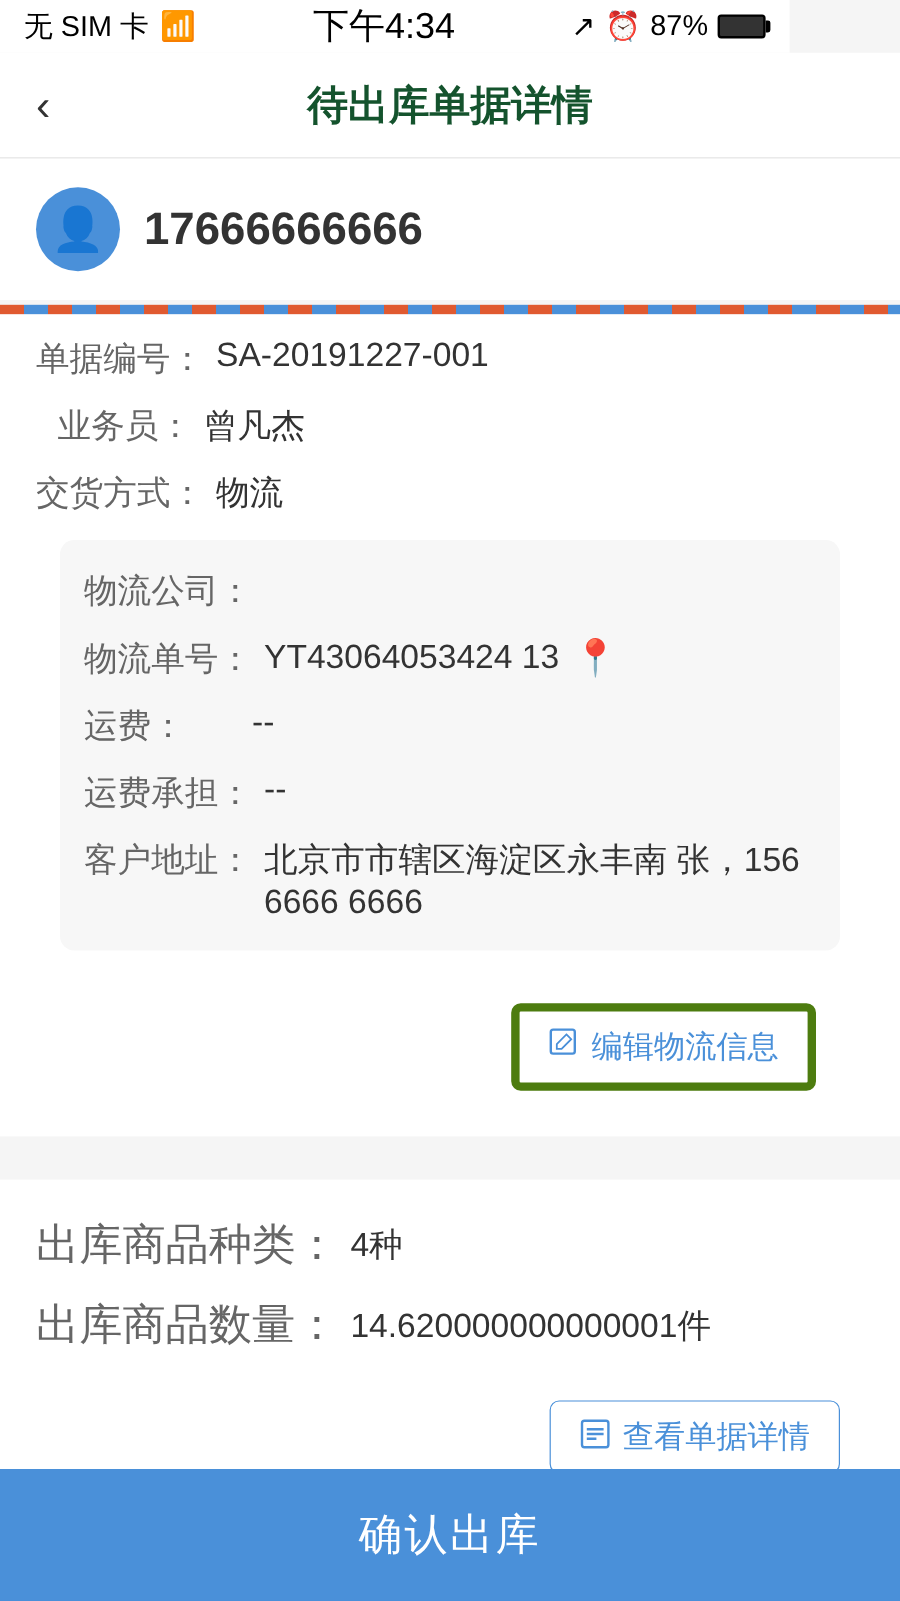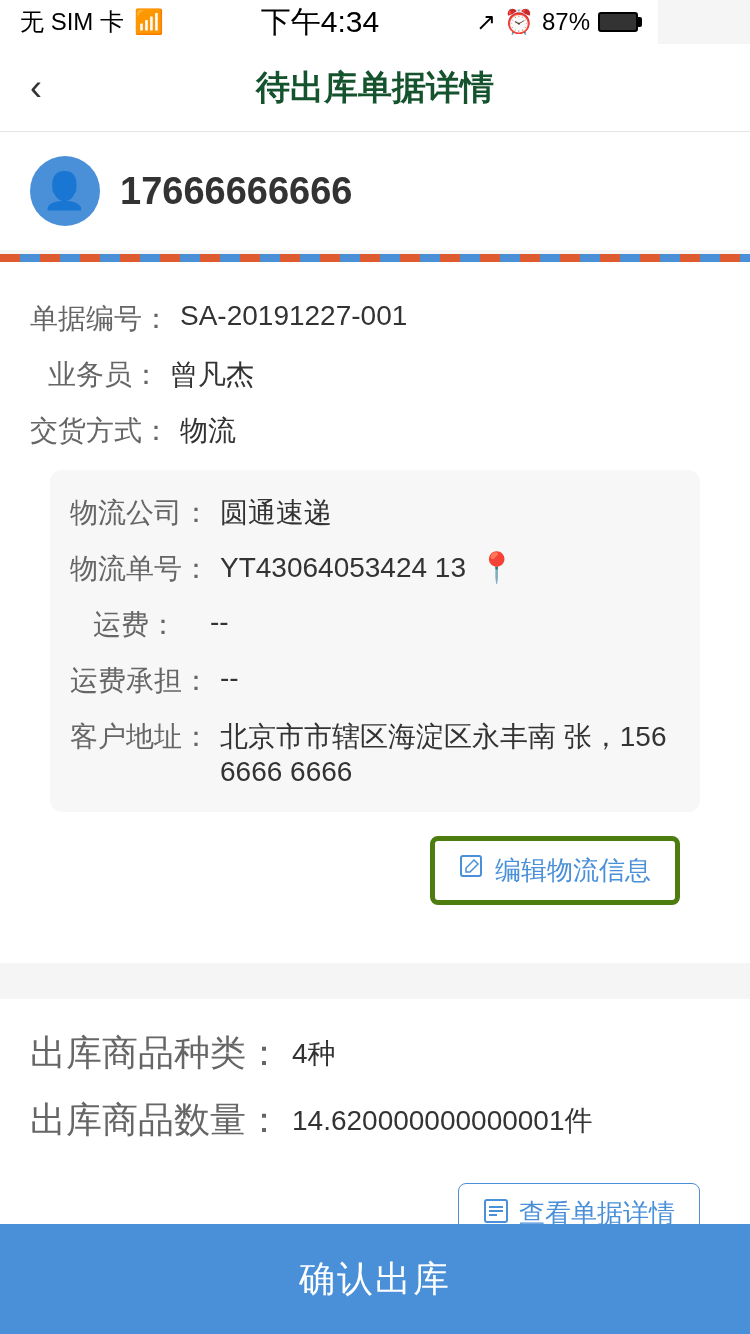--- a/index.html
+++ b/index.html
@@ -109,21 +109,21 @@
       background: repeating-linear-gradient(
         90deg,
         #e05a30 0px, #e05a30 20px,
         #4a90d9 20px, #4a90d9 40px
       );
     }
 
     
     .info-section {
       background: #fff;
-      padding: 38px 30px;
+      padding: 18px 30px;
       margin-bottom: 4px;
     }
     .info-row {
       display: flex;
       align-items: flex-start;
       margin-bottom: 18px;
     }
     .info-row:last-child { margin-bottom: 0; }
     .info-label {
       color: #666;
@@ -149,48 +149,48 @@
     .logistics-row {
       display: flex;
       align-items: flex-start;
       margin-bottom: 18px;
     }
     .logistics-row:last-child { margin-bottom: 0; }
     .logistics-label {
       color: #666;
       font-size: 28px;
       min-width: 130px;
-      text-align: center;
+      text-align: left;
       flex-shrink: 0;
     }
     .logistics-value {
       color: #333;
       font-size: 28px;
       margin-left: 10px;
       flex: 1;
       display: flex;
       align-items: center;
       gap: 12px;
       flex-wrap: wrap;
     }
     .location-icon {
       color: #4a90d9;
       font-size: 30px;
     }
     .edit-logistics-btn {
       display: flex;
       align-items: center;
       gap: 10px;
-      border: 5px solid #4d7c0f;
+      border: 7px solid #4d7c0f;
       border-radius: 8px;
       padding: 12px 24px;
       color: #4a90d9;
       font-size: 26px;
       cursor: pointer;
-      margin: 4px 20px 0 auto;
+      margin: 24px 20px 0 auto;
       width: fit-content;
       background: #fff;
     }
     .edit-logistics-btn-wrapper {
       display: flex;
       justify-content: flex-end;
       padding: 20px 20px 20px 0;
     }
 
     
@@ -297,21 +297,20 @@
       <span class="info-value">曾凡杰</span>
     </div>
     <div class="info-row">
       <span class="info-label">交货方式：</span>
       <span class="info-value">物流</span>
     </div>
 
     <div class="logistics-box">
       <div class="logistics-row">
         <span class="logistics-label">物流公司：</span>
-        <span class="logistics-value">圆通速递</span>
       </div>
       <div class="logistics-row">
         <span class="logistics-label">物流单号：</span>
         <span class="logistics-value">
           <span>YT43064053424 13</span>
           <span class="location-icon">📍</span>
         </span>
       </div>
       <div class="logistics-row">
         <span class="logistics-label">运费：</span>

